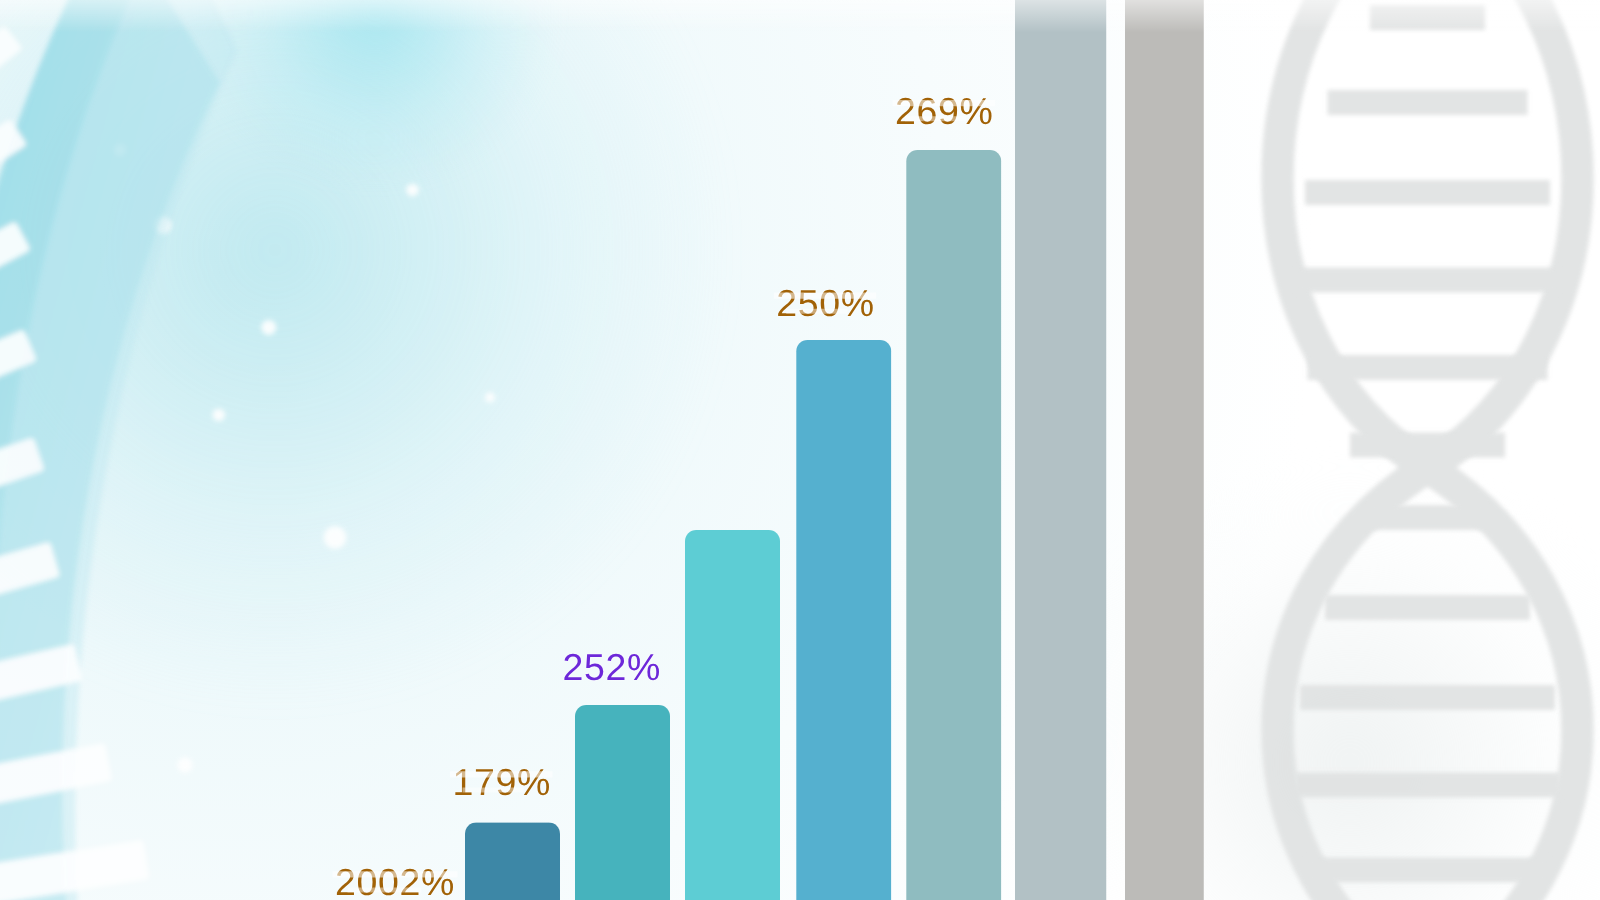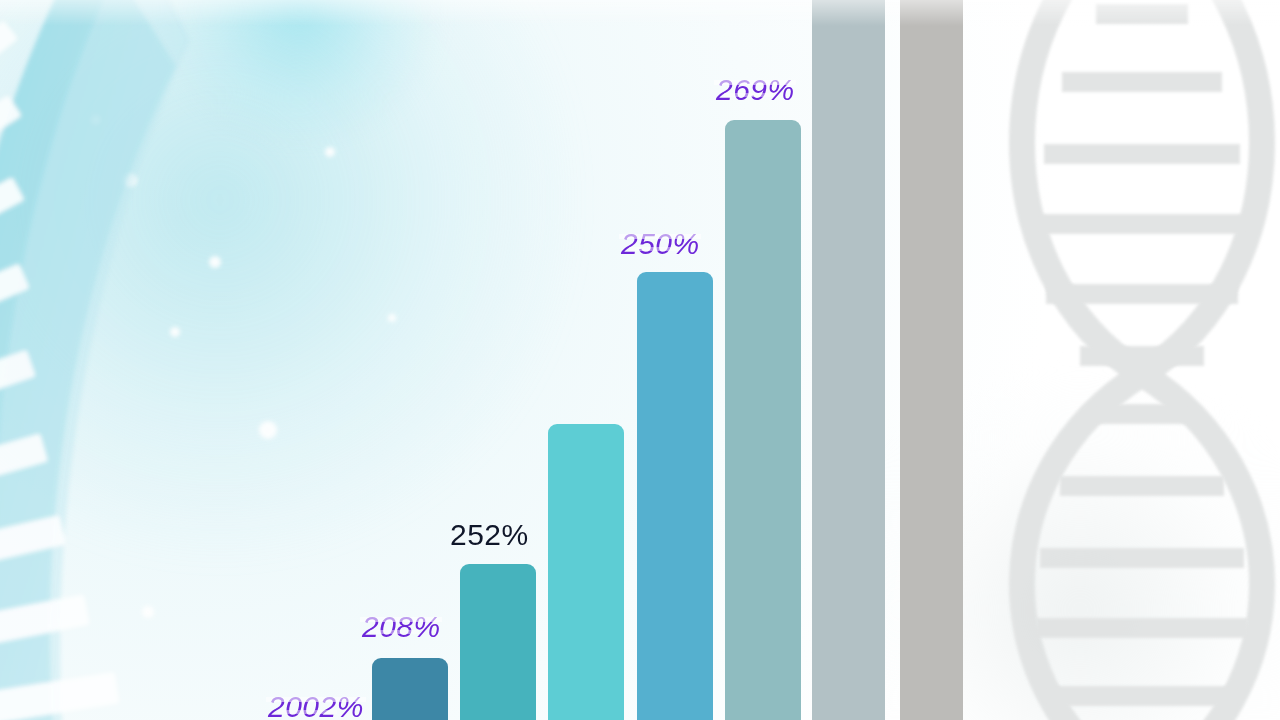--- a/index.html
+++ b/index.html
@@ -89,27 +89,26 @@
   .bar {
     position: absolute;
     bottom: 0;
     border-radius: 9px 9px 0 0;
   }
   .bar-label {
     position: absolute;
     font-size: 30px;
     font-weight: 400;
     letter-spacing: .5px;
-    color: #0f172a;
+    color: #6d28d9;
     white-space: nowrap;
     text-shadow: 0 0 2px rgba(255,255,255,.85);
   }
   .bar-label.glitch {
-    color: #6d28d9;
-    font-style: italic;
+    color: #a16207;
   }
   .bar-label.glitch::before {
     content: "";
     position: absolute;
     left: -2px; top: 22%;
     width: 104%; height: 5px;
     background: rgba(255,255,255,.55);
     pointer-events: none;
   }
   .bar-label.glitch::after {
@@ -216,21 +215,21 @@
         <line x1="60" y1="654" x2="272" y2="654"></line>
         <line x1="70" y1="722" x2="262" y2="722"></line>
       </g>
     </svg>
   </div>
 
   <div class="bars-layer" id="bars-layer">
       <div class="bar" style="left: 372px; width: 76px; height: 62px; background: linear-gradient(rgb(61, 135, 166) 0%, rgb(61, 135, 166) 70%, rgb(61, 135, 166) 100%) rgb(61, 135, 166);"></div>
       <div class="bar-label glitch" style="left: 268px; top: 690px;">2002%</div>
       <div class="bar" style="left: 460px; width: 76px; height: 156px; background: linear-gradient(rgb(70, 179, 189) 0%, rgb(70, 179, 189) 70%, rgb(70, 179, 189) 100%) rgb(70, 179, 189);"></div>
-      <div class="bar-label glitch" style="left: 362px; top: 610px;">208%</div>
+      <div class="bar-label glitch" style="left: 362px; top: 610px;">179%</div>
       <div class="bar" style="left: 548px; width: 76px; height: 296px; background: linear-gradient(rgb(93, 205, 212) 0%, rgb(93, 205, 212) 70%, rgb(93, 205, 212) 100%) rgb(93, 205, 212);"></div>
       <div class="bar-label" style="left: 450px; top: 518px;">252%</div>
       <div class="bar" style="left: 637px; width: 76px; height: 448px; background: linear-gradient(rgb(85, 176, 207) 0%, rgb(85, 176, 207) 70%, rgb(85, 176, 207) 100%) rgb(85, 176, 207);"></div>
       <div class="bar-label glitch" style="left: 621px; top: 227px;">250%</div>
       <div class="bar" style="left: 725px; width: 76px; height: 600px; background: linear-gradient(rgb(143, 188, 192) 0%, rgb(143, 188, 192) 70%, rgb(143, 188, 192) 100%) rgb(143, 188, 192);"></div>
       <div class="bar-label glitch" style="left: 716px; top: 73px;">269%</div>
     </div>
 
   <div id="grey-layer">
       <div class="gbar" style="left: 812px; width: 73px; background: rgb(178, 193, 197);"></div>

